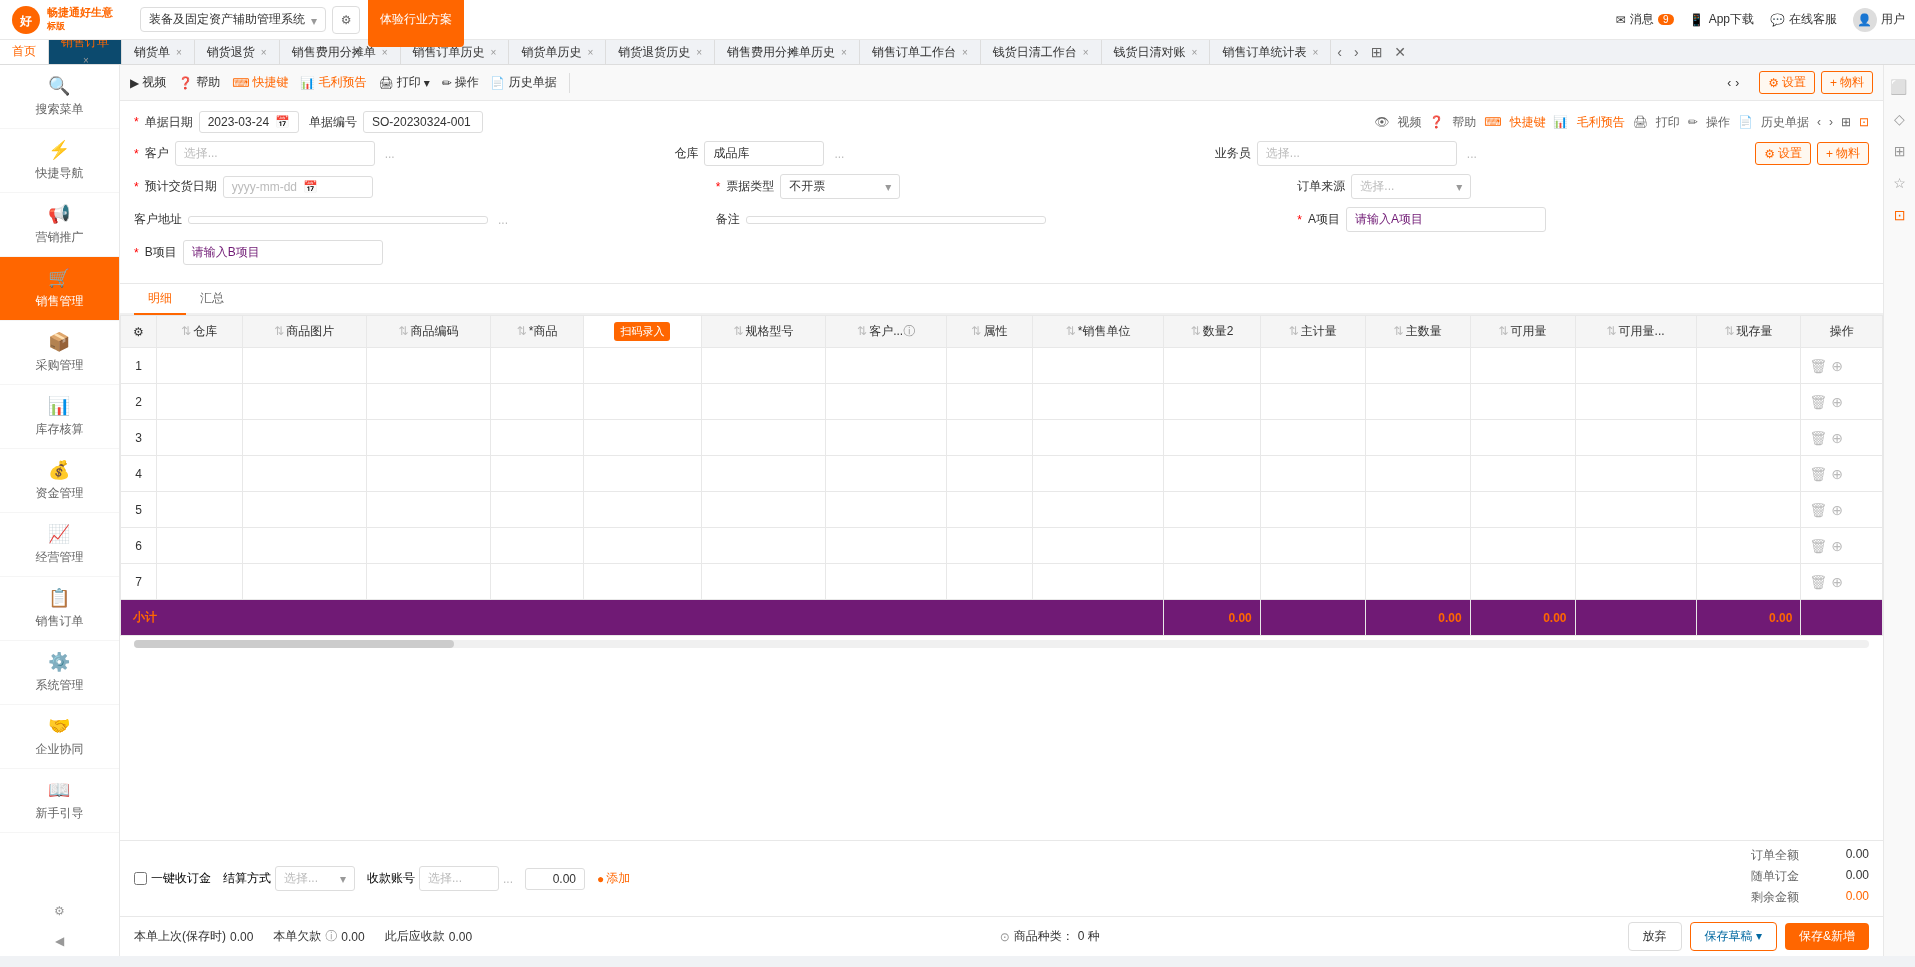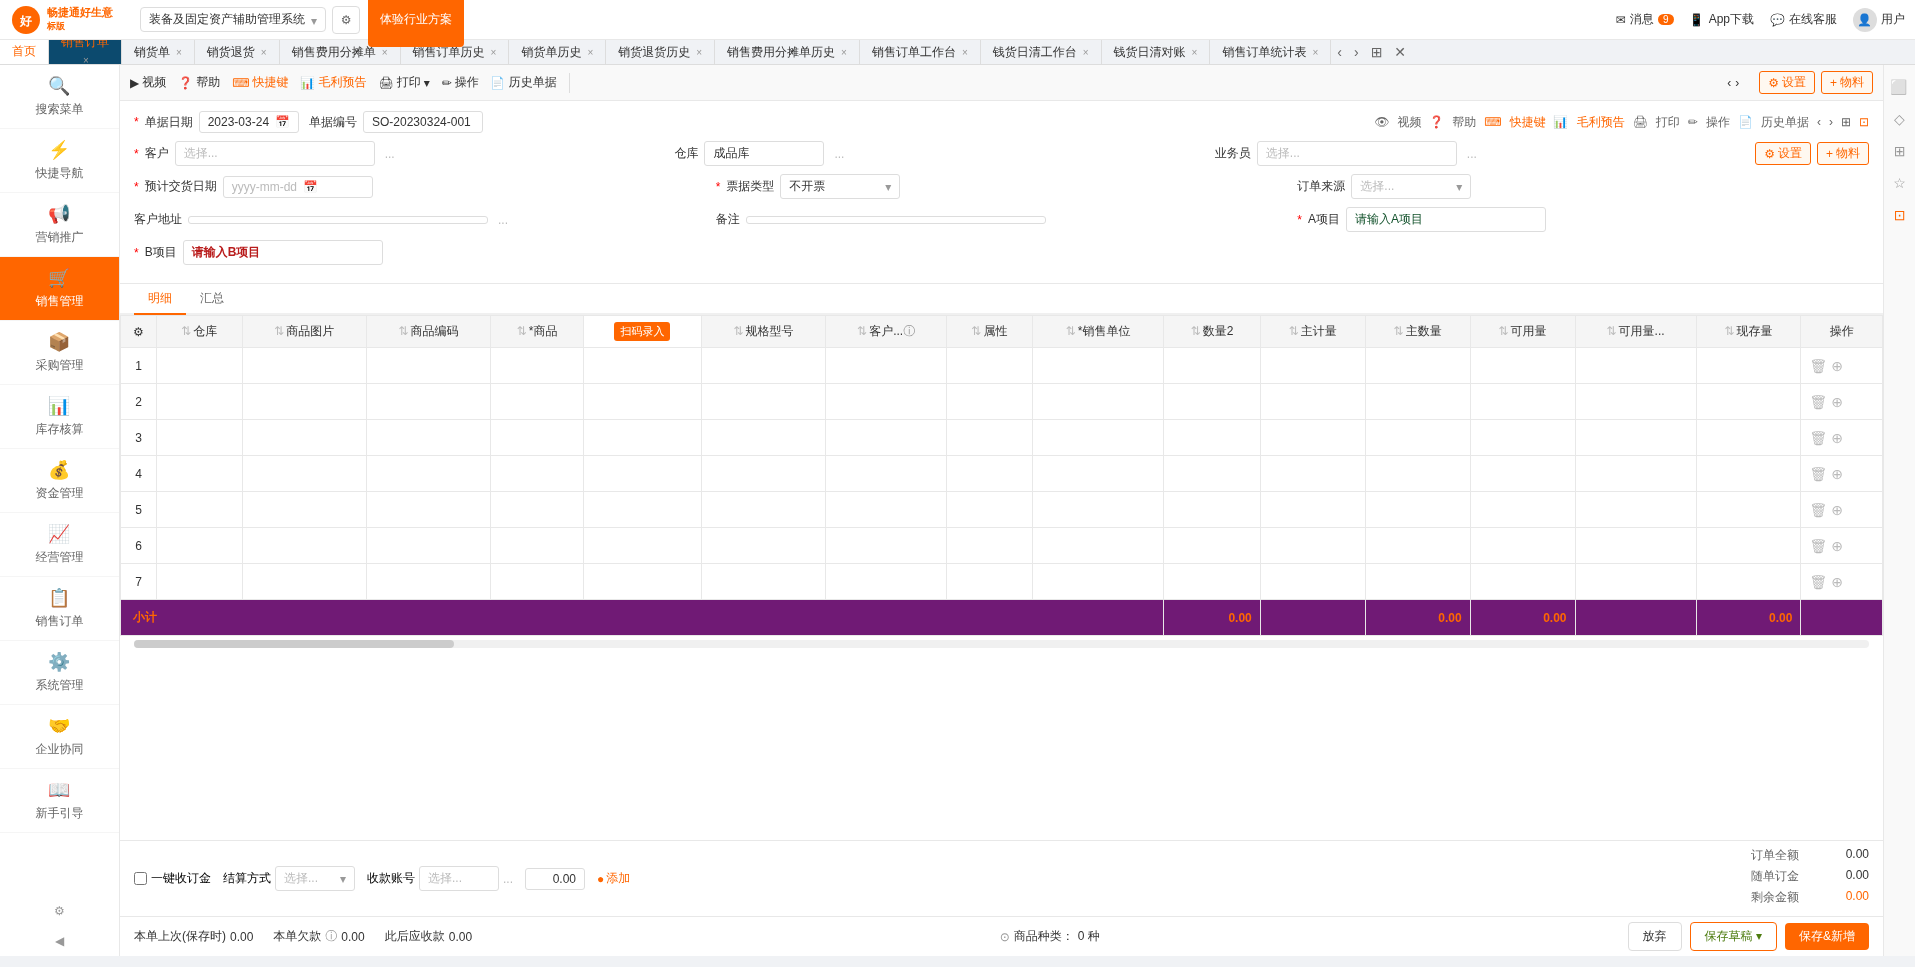--- a/index.html
+++ b/index.html
@@ -406,21 +406,21 @@
       cursor: pointer;
       color: #333;
       font-size: 12px;
     }
     .btn-save-draft {
       border: 1px solid #f60;
       background: #fff;
       border-radius: 4px;
       padding: 5px 14px;
       cursor: pointer;
-      color: #4d7c0f;
+      color: #0369a1;
       font-size: 12px;
     }
     .btn-save-new {
       background: #f60;
       border: none;
       border-radius: 4px;
       padding: 5px 14px;
       cursor: pointer;
       color: #fff;
       font-size: 12px;
@@ -784,31 +784,31 @@
           <span class="form-dots">...</span>
         </div>
         <div class="form-field">
           <span class="form-label">备注</span>
           <div class="form-input" style="min-width:300px;"></div>
         </div>
         <div class="form-field">
           <span class="required">*</span>
           <span class="form-label">A项目</span>
           <div class="form-input form-input-wide placeholder">
-            <span style="color:#14532d;">请输入A项目</span>
+            <span style="color:#701a75;">请输入A项目</span>
           </div>
         </div>
       </div>
 
       <div class="form-row">
         <div class="form-field">
           <span class="required">*</span>
           <span class="form-label">B项目</span>
           <div class="form-input form-input-wide placeholder">
-            <span style="color:#b91c1c;font-weight:bold;">请输入B项目</span>
+            <span style="color:#701a75;">请输入B项目</span>
           </div>
         </div>
       </div>
     </div>
 
     <div class="form-tabs">
       <div class="form-tab active">
         <span>明细</span>
       </div>
       <div class="form-tab">

